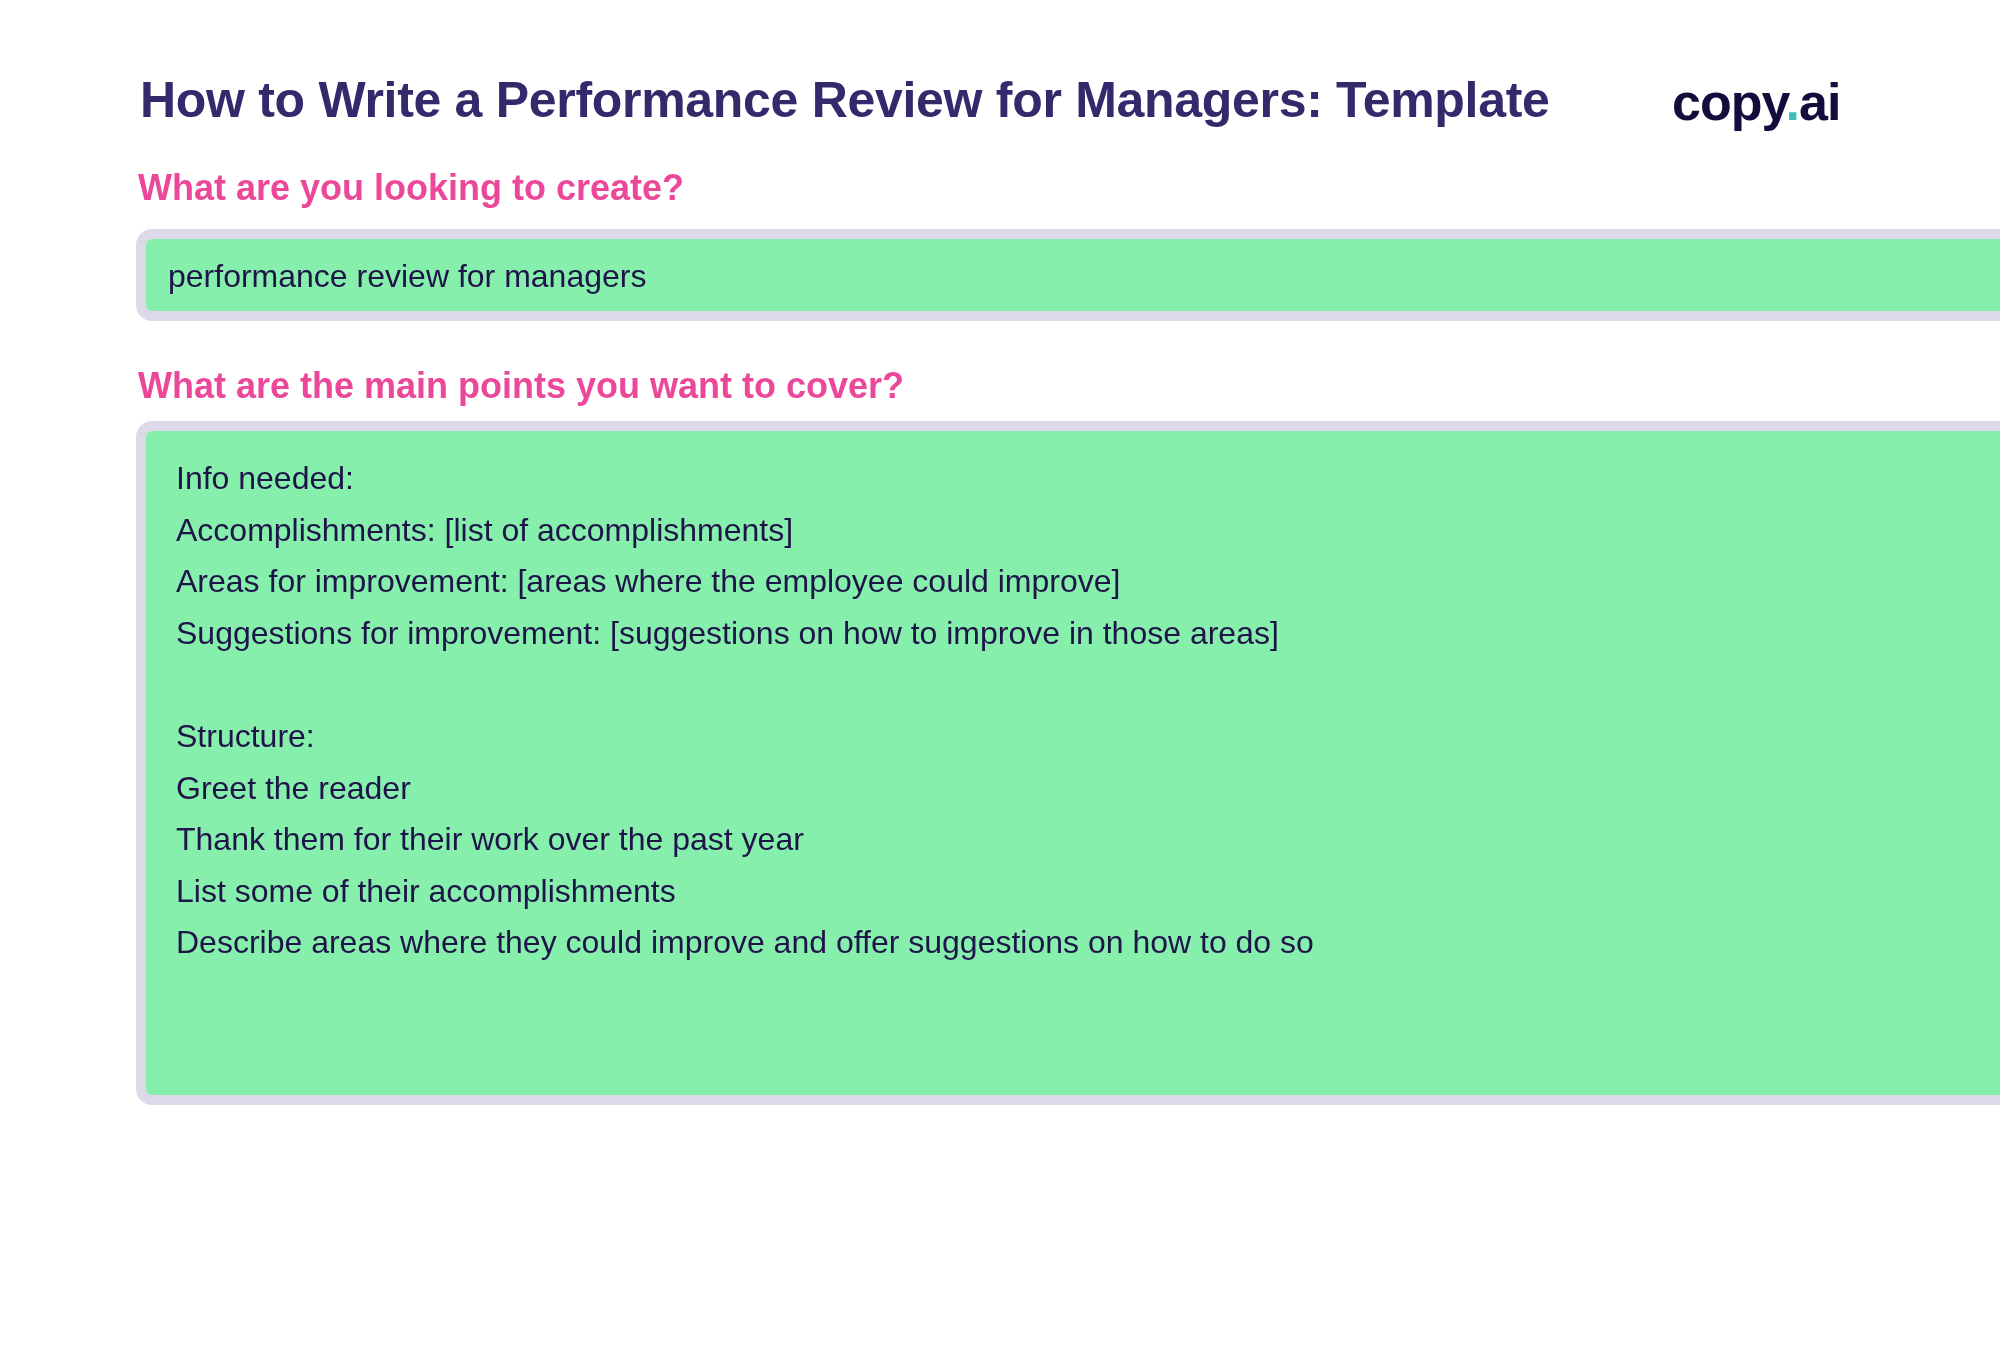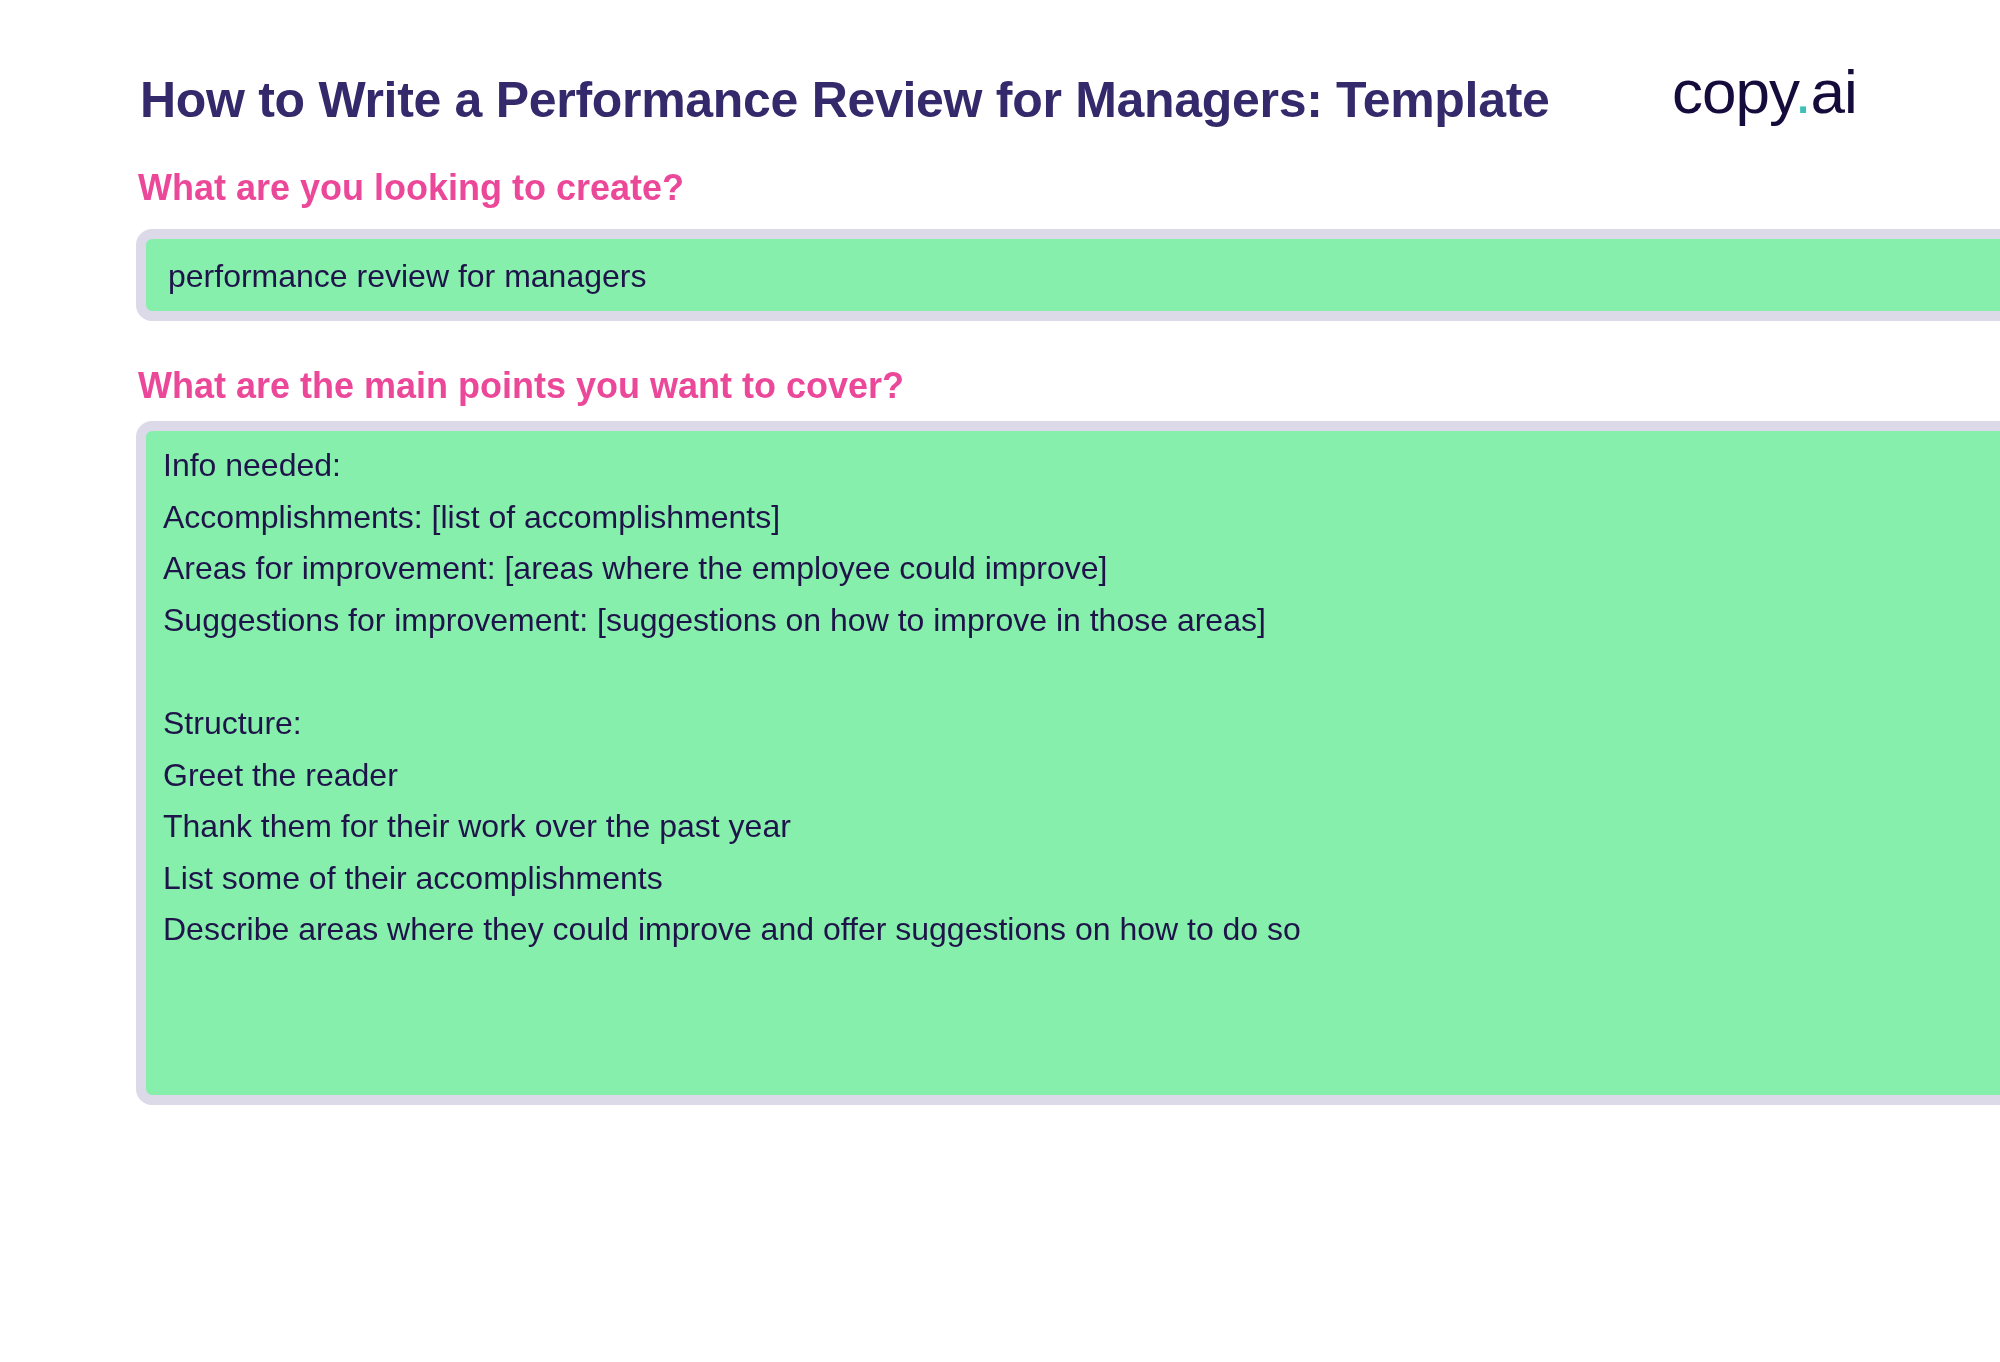--- a/index.html
+++ b/index.html
@@ -1,34 +1,34 @@
 <!DOCTYPE html>
 <html><head>
 <meta charset="utf-8">
 <style>
   html, body { margin: 0; padding: 0; background: #ffffff; }
   body { width: 2000px; height: 1362px; position: relative; overflow: hidden;
          font-family: "Liberation Sans", "DejaVu Sans", sans-serif; }
   .title { position: absolute; left: 140px; top: 68px; margin: 0;
            font-size: 50px; font-weight: bold; color: #33296b; line-height: 64px;
            letter-spacing: -0.3px; white-space: nowrap; }
-  .logo { position: absolute; left: 1672px; top: 52px; font-size: 62px; font-weight: normal;
+  .logo { position: absolute; left: 1672px; top: 62px; font-size: 52px; font-weight: bold;
           color: #150c3c; line-height: 80px; letter-spacing: -1px; white-space: nowrap; }
   .logo .dot { color: #3fbfb5; }
   .heading { position: absolute; left: 138px; margin: 0; font-size: 36px; font-weight: bold;
              color: #ec4899; line-height: 44px; white-space: nowrap; }
   .h1 { top: 166px; }
   .h2 { top: 356px; margin-top: 8px; }
   .field { position: absolute; left: 136px; width: 1972px; box-sizing: border-box;
            border: 10px solid #dcd9e8; border-radius: 16px; background: #86efac; }
   .input-box { top: 229px; height: 92px; }
   .input-text { position: absolute; left: 22px; top: 17px; font-size: 32px; line-height: 40px;
                 color: #1e1449; white-space: nowrap; }
   .textarea-box { top: 421px; height: 684px; }
-  .lines { position: absolute; left: 17px; top: 9px; margin: 0; padding: 0; list-style: none; }
+  .lines { position: absolute; left: 17px; top: 9px; margin: 13px; padding: 0; list-style: none; }
   .lines li { font-size: 32px; line-height: 51.6px; height: 51.6px; color: #1e1449; white-space: nowrap; }
 </style>
 </head>
 <body>
 
 <h1 class="title">How to Write a Performance Review for Managers: Template</h1>
 
 <div class="logo">
   <span>copy</span><span class="dot">.</span><span>ai</span>
 </div>

